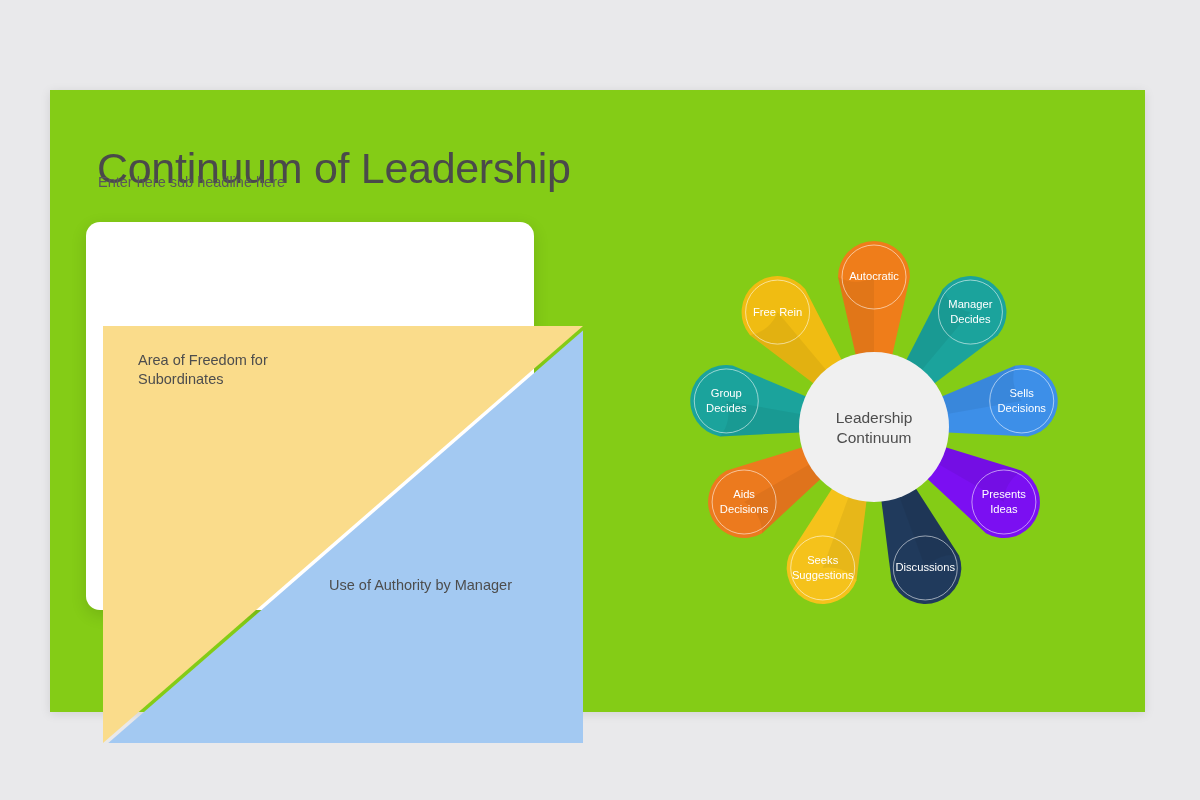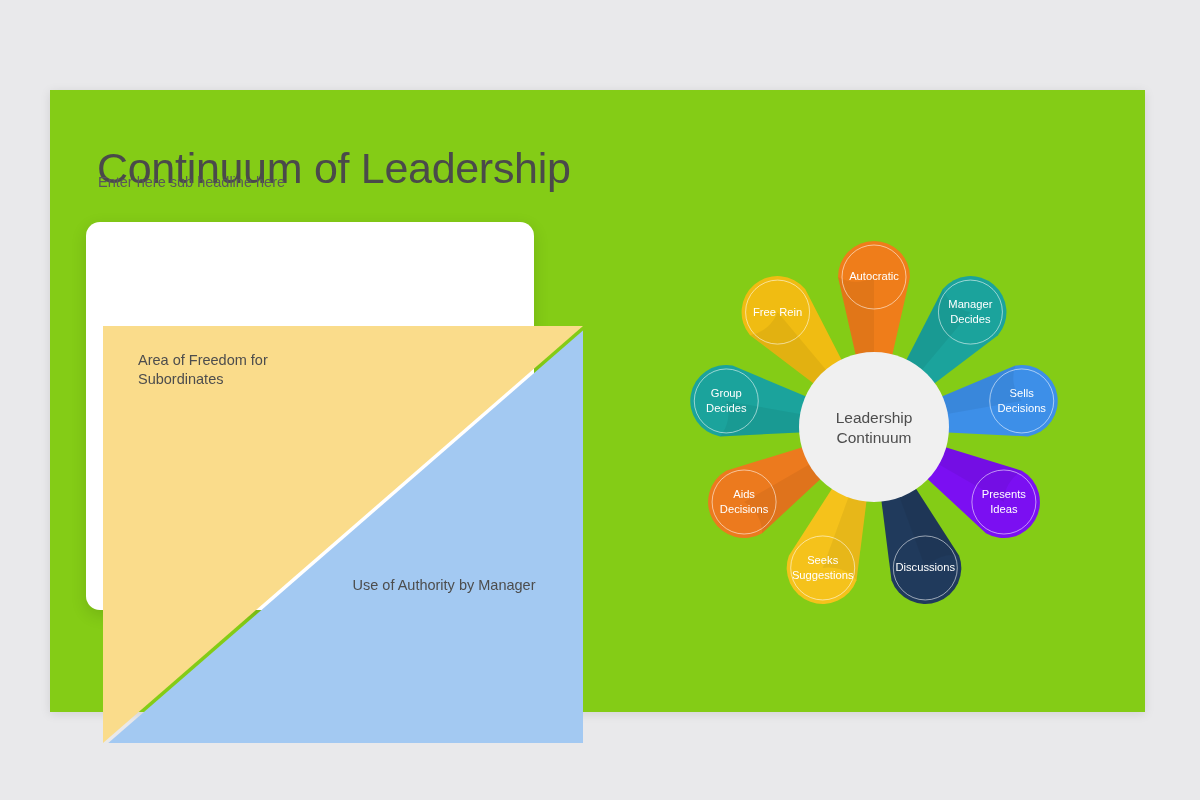--- a/index.html
+++ b/index.html
@@ -96,21 +96,21 @@
     text-align: left;
   }
   #tri-authority-label {
     position: absolute;
     right: 24px;
     top: 250px;
     width: 230px;
     font-size: 14.5px;
     line-height: 1.33;
     color: #4d4d4d;
-    text-align: center;
+    text-align: left;
   }
 
   
   #flower {
     position: absolute;
     left: 584px;
     top: 97px;
     width: 480px;
     height: 480px;
   }

